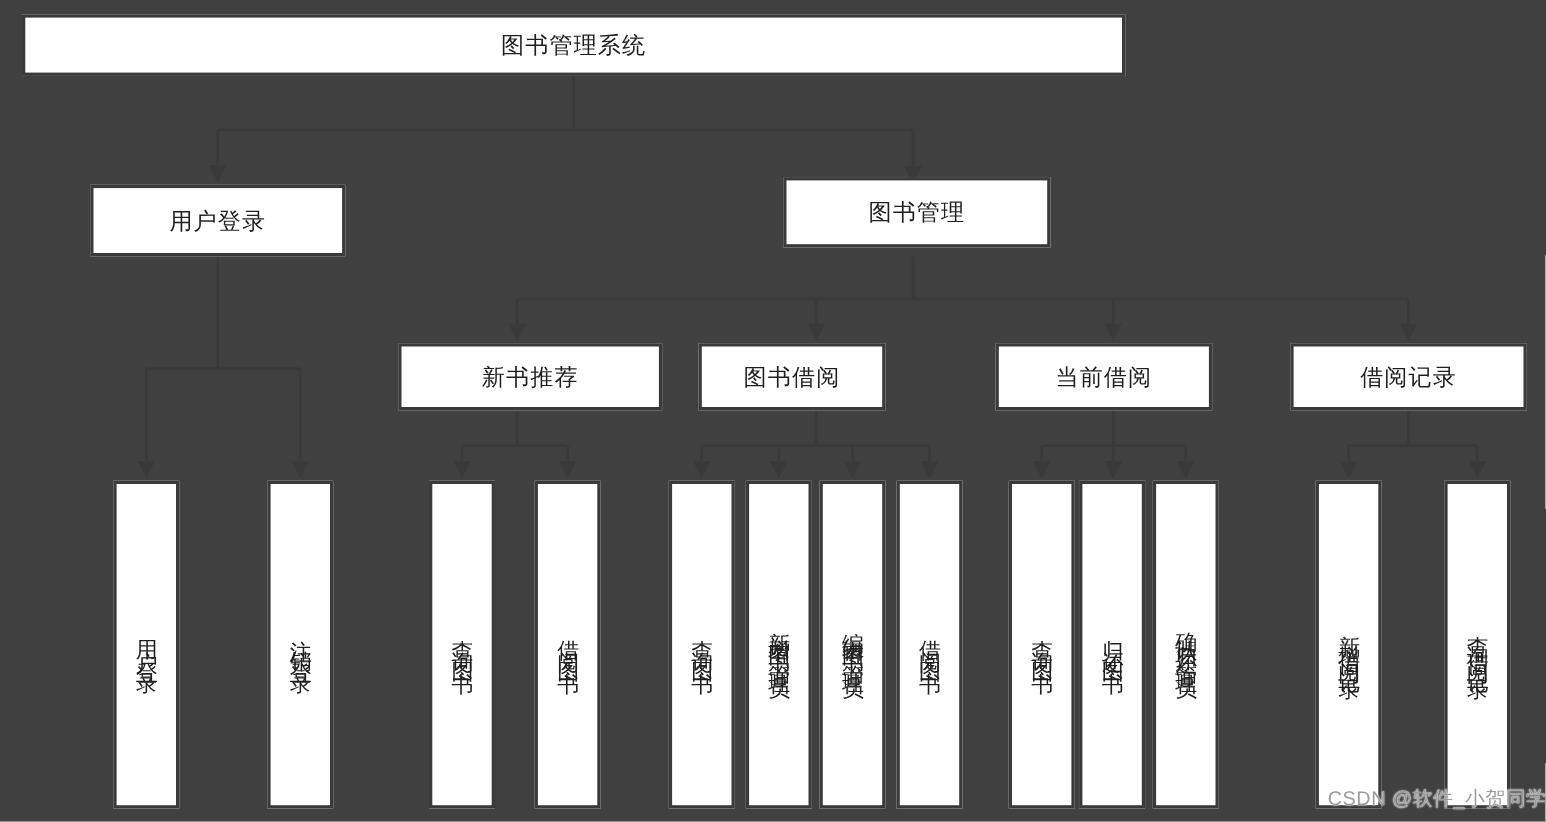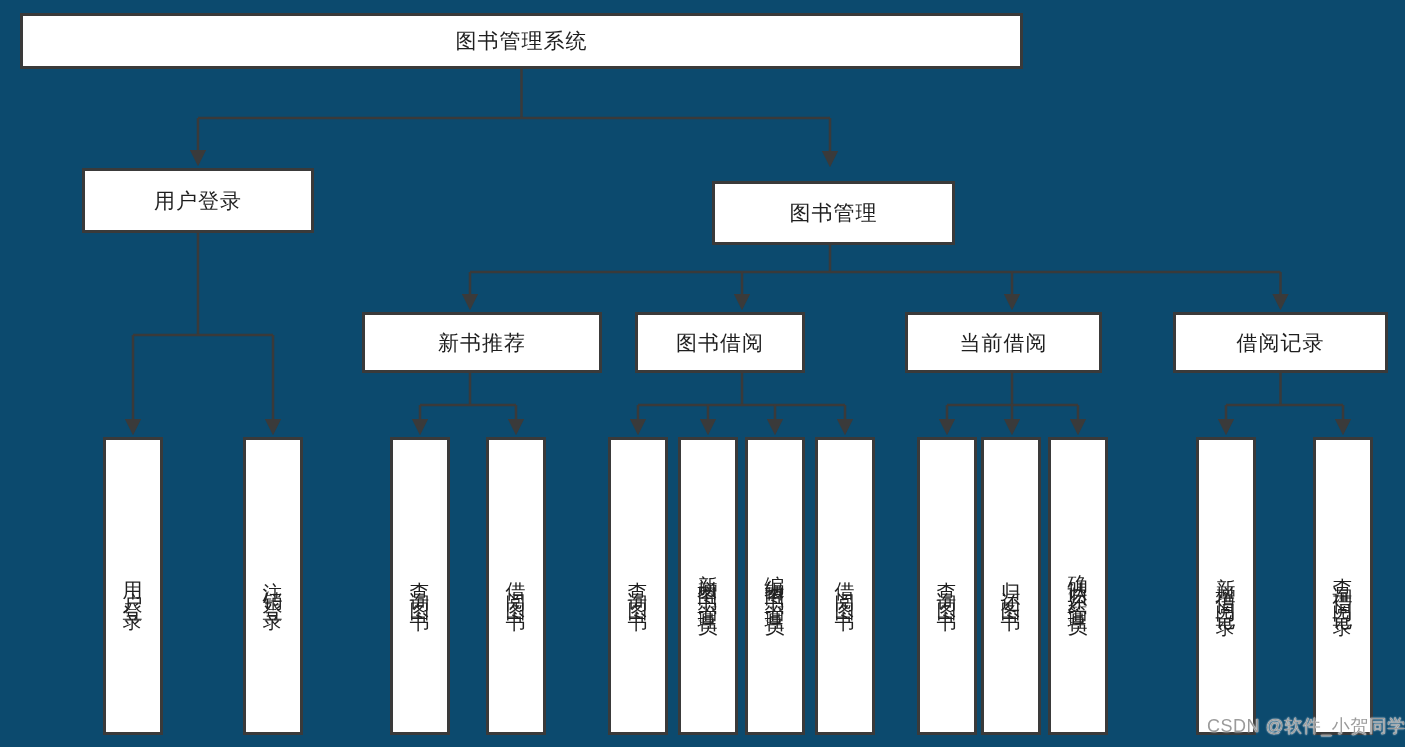--- a/index.html
+++ b/index.html
@@ -1,20 +1,20 @@
 <!DOCTYPE html>
 <html><head>
 <meta charset="utf-8">
 <style>
   html, body { margin: 0; padding: 0; background: #ffffff; }
   .stage {
     position: relative;
     width: 1405px;
     height: 747px;
-    background: #0c4a6e;
+    background: #404040;
     font-family: "Liberation Sans", "DejaVu Sans", sans-serif;
     overflow: hidden;
   }
   .connectors {
     position: absolute;
     left: 0; top: 0;
     width: 1405px; height: 747px;
     z-index: 1;
   }
   .node {
@@ -103,21 +103,21 @@
       <path d="M1280.5,373 V405"></path>
       <path d="M1226,405 H1343"></path>
       <path d="M1226,405 V432" marker-end="url(#arrow)"></path>
       <path d="M1343,405 V432" marker-end="url(#arrow)"></path>
     </g>
   </svg>
 
   <div class="node hnode" style="left:20px; top:13px; width:1003px; height:56px;">图书管理系统</div>
 
   <div class="node hnode" style="left:82px; top:168px; width:232px; height:65px;">用户登录</div>
-  <div class="node hnode" style="left:712px; top:181px; width:243px; height:64px;">图书管理</div>
+  <div class="node hnode" style="left:712px; top:161px; width:243px; height:64px;">图书管理</div>
 
   <div class="node hnode" style="left:362px; top:312px; width:240px; height:61px;">新书推荐</div>
   <div class="node hnode" style="left:635px; top:312px; width:170px; height:61px;">图书借阅</div>
   <div class="node hnode" style="left:905px; top:312px; width:197px; height:61px;">当前借阅</div>
   <div class="node hnode" style="left:1173px; top:312px; width:215px; height:61px;">借阅记录</div>
 
   <div class="node vnode" style="left:103px;">用户登录</div>
   <div class="node vnode" style="left:243px;">注销登录</div>
 
   <div class="node vnode" style="left:390px;">查询图书</div>

